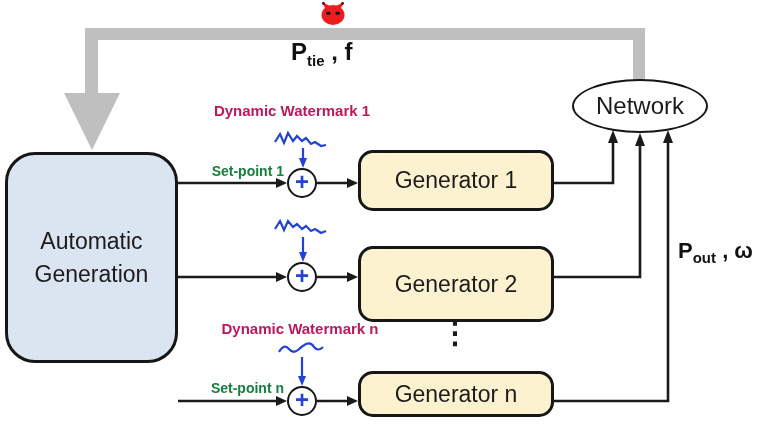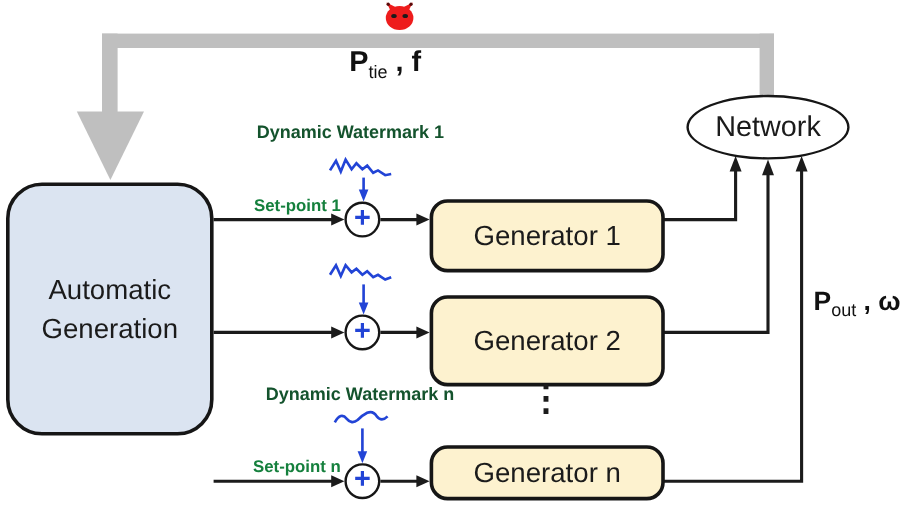--- a/index.html
+++ b/index.html
@@ -17,21 +17,21 @@
   .agc {
     left:5px; top:152px; width:173px; height:211px;
     background:#dbe4f1; border:3.5px solid #161616; border-radius:30px;
     font-size:23px; line-height:33px; flex-direction:column;
   }
   .agc span { display:block; }
   .gen {
     left:358px; width:196px; background:#fdf2cf;
     border:3.5px solid #161616; border-radius:15px; font-size:23px;
   }
-  .gen1 { top:150px; height:61px;margin-top:16px; }
+  .gen1 { top:150px; height:61px; }
   .gen2 { top:246px; height:76px; }
   .genn { top:371px; height:46px; }
   .network {
     left:572px; top:79px; width:136px; height:54px;
     background:#ffffff; border:2.5px solid #161616; border-radius:50%;
     font-size:24px;
   }
   .sum {
     position:absolute; left:287px; width:30px; height:30px; box-sizing:border-box;
     background:#ffffff; border:2.5px solid #161616; border-radius:50%;
@@ -41,29 +41,29 @@
   .sum1 { top:168px; } .sum2 { top:262px; } .sumn { top:386px; }
 
   .setpoint {
     position:absolute; left:198px; width:86px; text-align:right;
     font-weight:bold; font-size:14px; color:#15803d; white-space:nowrap;
   }
   .sp1 { top:163px; } .sp2 { top:257px; } .spn { top:380px; }
 
   .watermark {
     position:absolute; width:180px; text-align:center;
-    color:#14532d; font-weight:bold; font-size:15px; white-space:nowrap;
+    color:#be185d; font-weight:bold; font-size:15px; white-space:nowrap;
   }
   .wm1 { left:202px; top:102px; }
   .wmn { left:210px; top:320px; }
 
   .sig-label { position:absolute; font-weight:bold; color:#111111; white-space:nowrap; }
   .tie-label { left:291px; top:38px; font-size:24px; }
   .out-label { left:678px; top:238px; font-size:22px; }
-  .sig-label sub { font-size:15px; font-weight:normal;margin-top:16px; }
+  .sig-label sub { font-size:15px; font-weight:bold;margin-top:16px; }
 
   .dots {
     position:absolute; left:440px; top:316px; width:28px; text-align:center;
     font-size:30px; font-weight:bold; color:#1b1b1b; line-height:1.1;
   }
 </style>
 </head>
 <body>
 
 <div class="canvas">

